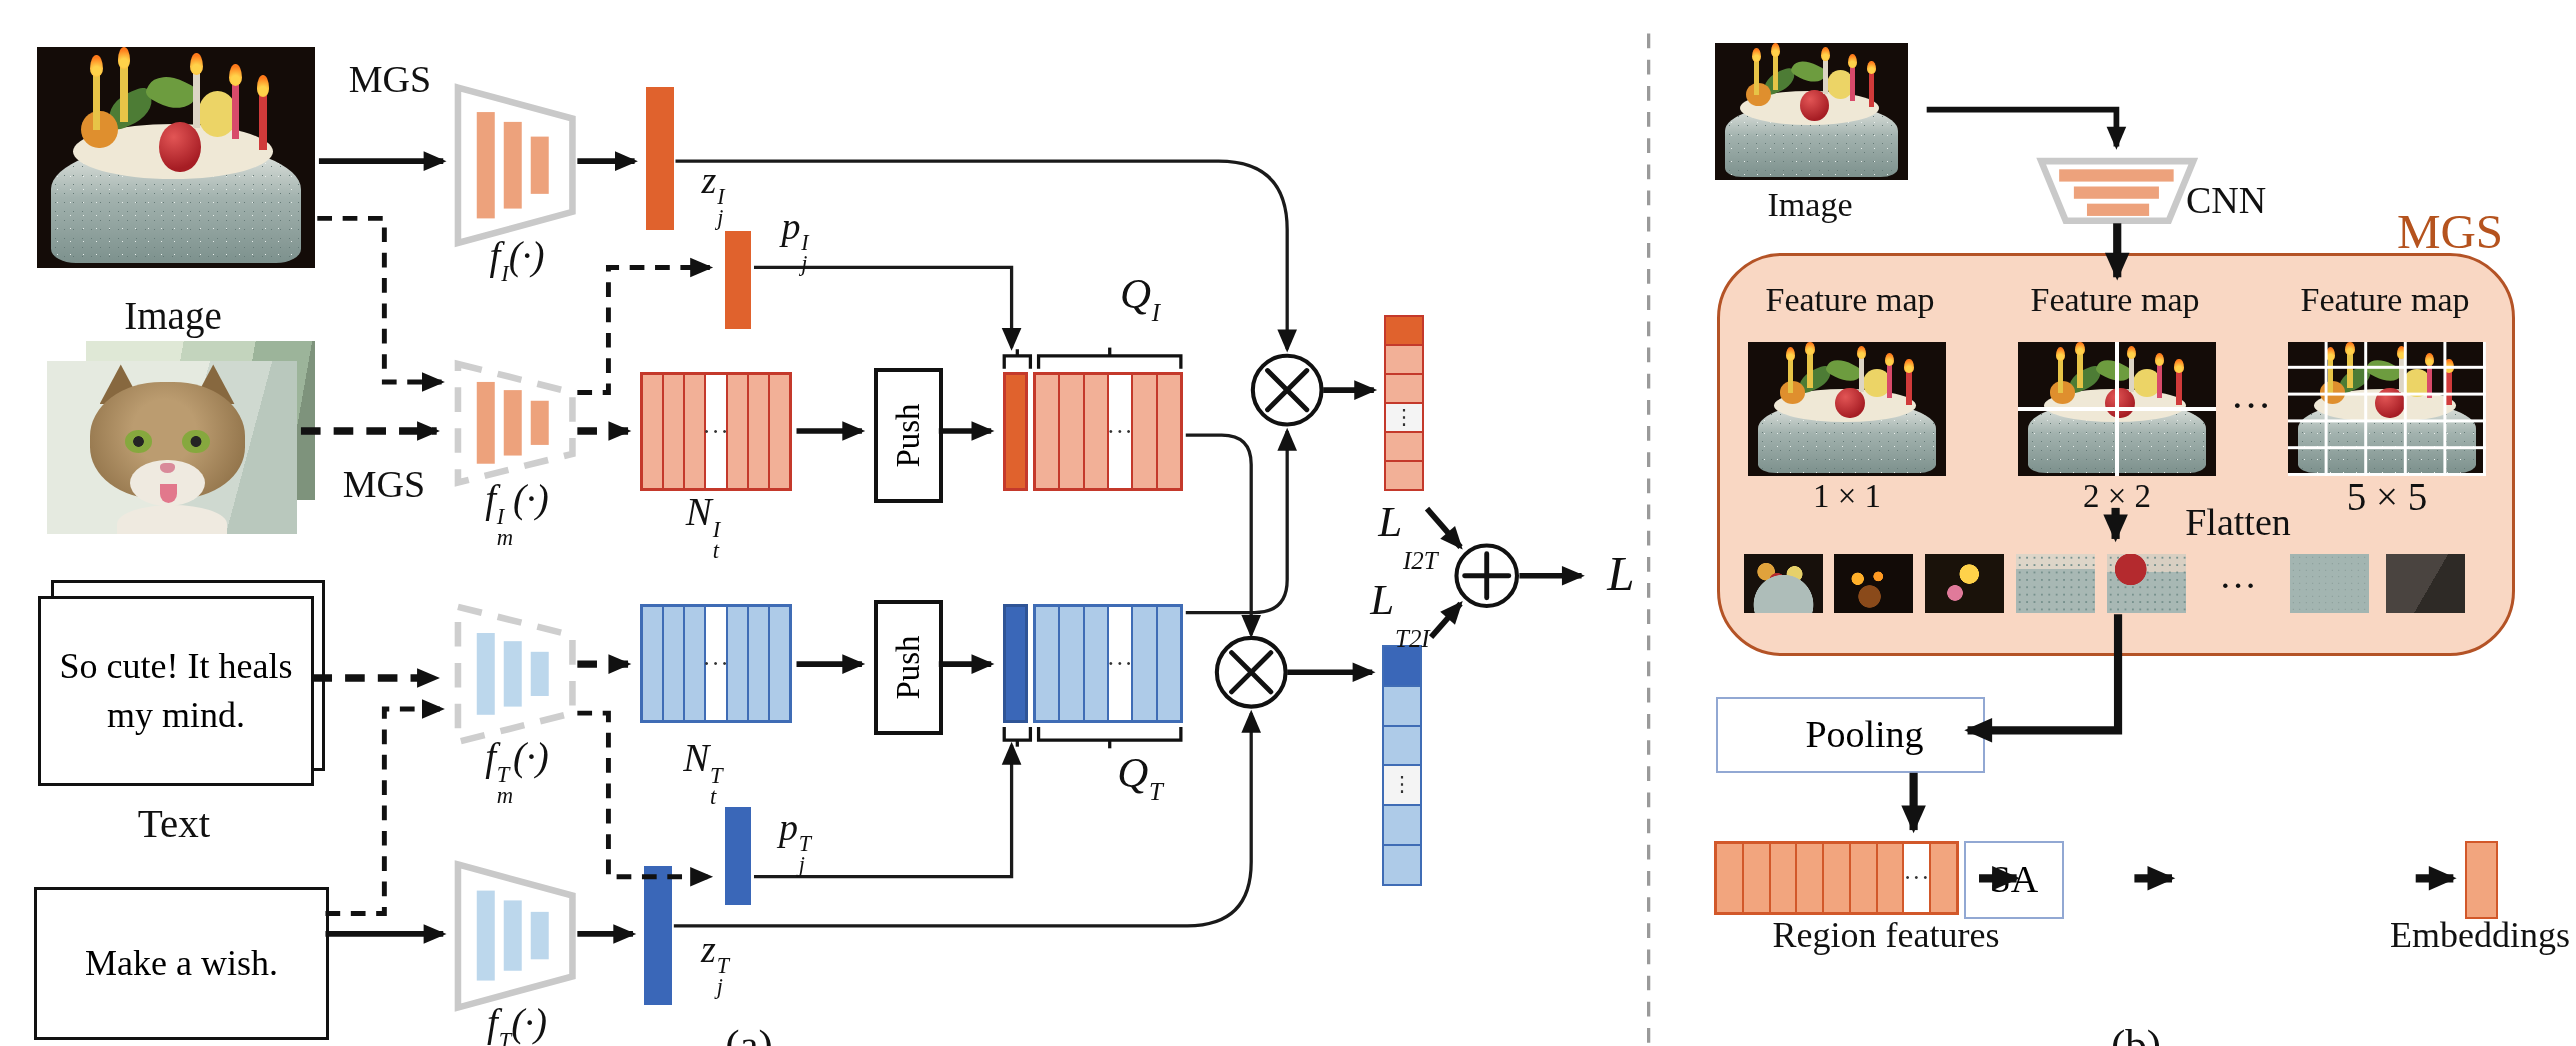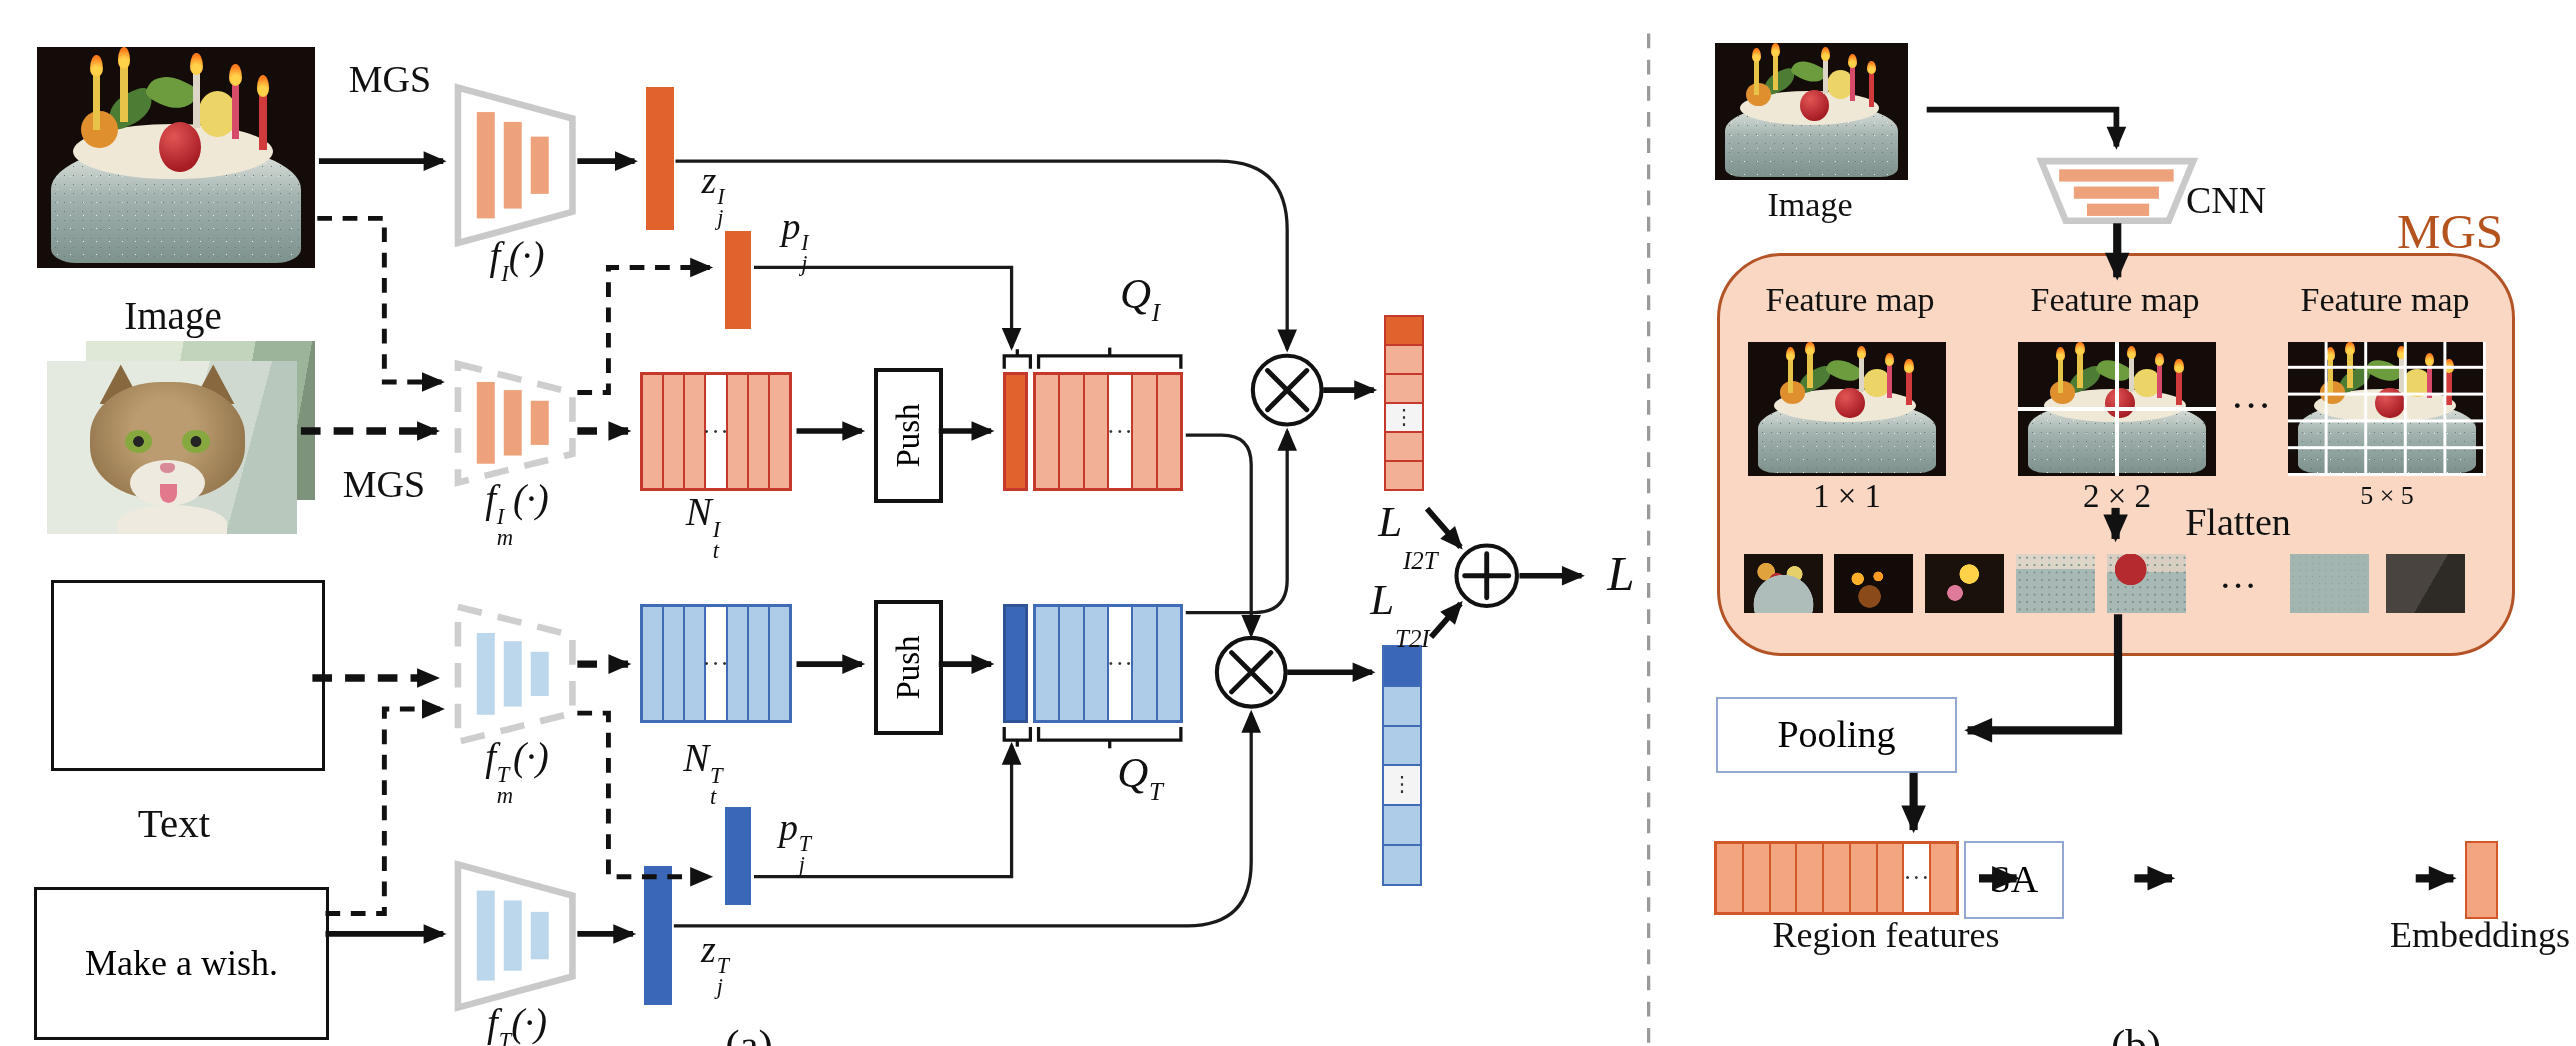--- a/index.html
+++ b/index.html
@@ -293,20 +293,24 @@
     <div class="cat-chest"></div>
   </div>
 </div>
 
   <span class="lbl" style="left:390px;top:57px;font-size:38px;">MGS</span>
   <span class="lbl" style="left:173px;top:293px;font-size:39px;">Image</span>
   <span class="lbl" style="left:384px;top:462px;font-size:38px;">MGS</span>
   <span class="lbl" style="left:174px;top:801px;font-size:41px;">Text</span>
 
   <div class="cardback" style="left:51px;top:558px;width:268px;height:185px;"></div>
+  <div class="card" style="left:38px;top:574px;width:270px;height:184px;">
+    <span>So cute! It heals</span>
+    <span>my mind.</span>
+  </div>
   <div class="card" style="left:34px;top:865px;width:289px;height:147px;">
     <span>Make a wish.</span>
   </div>
 
   <span class="lbl math" style="left:517px;top:249px;font-size:39px;"><i>f</i><span class="ss">
         <sup>I</sup>
         <sub></sub>
       </span><i>(·)</i></span>
   <span class="lbl math" style="left:517px;top:492px;font-size:39px;"><i>f</i><span class="ss">
         <sup>I</sup>
@@ -548,33 +552,33 @@
     <div class="ck-flame ck-f3"></div>
     <div class="ck-flame ck-f4"></div>
     <div class="ck-flame ck-f5"></div>
   </div>
 </div>
   <div class="gridov g5 abs" style="left:2288px;top:320px;width:198px;height:134px;"></div>
   <span class="lbl" style="left:2251px;top:383px;font-size:41px;z-index:6;">···</span>
 
   <span class="lbl" style="left:1847px;top:474px;font-size:33px;">1 × 1</span>
   <span class="lbl" style="left:2117px;top:474px;font-size:33px;">2 × 2</span>
-  <span class="lbl" style="left:2387px;top:474px;font-size:26px;">5 × 5</span>
+  <span class="lbl" style="left:2387px;top:474px;font-size:39px;">5 × 5</span>
   <span class="lbl" style="left:2238px;top:500px;font-size:38px;">Flatten</span>
 
   <div class="patch pt1" style="left:1744px;"></div>
   <div class="patch pt2" style="left:1834px;"></div>
   <div class="patch pt3" style="left:1925px;"></div>
   <div class="patch pt4" style="left:2016px;"></div>
   <div class="patch pt5" style="left:2107px;"></div>
   <span class="lbl" style="left:2238px;top:563px;font-size:38px;">···</span>
   <div class="patch pt6" style="left:2290px;"></div>
   <div class="patch pt7" style="left:2386px;"></div>
 
-  <div class="modbox" style="left:1716px;top:675px;width:237px;height:72px;">
+  <div class="modbox" style="left:1716px;top:675px;width:237px;height:72px;padding-left:28px;">
     <span>Pooling</span>
   </div>
 
   <div class="vgrid abs" style="left:1714px;top:819px;width:245px;height:74px;--gb:#d2582a;border:3.3px solid #d2582a;">
     <div class="c" style="background:#f2a57e;"></div>
     <div class="c" style="background:#f2a57e;"></div>
     <div class="c" style="background:#f2a57e;"></div>
     <div class="c" style="background:#f2a57e;"></div>
     <div class="c" style="background:#f2a57e;"></div>
     <div class="c" style="background:#f2a57e;"></div>

